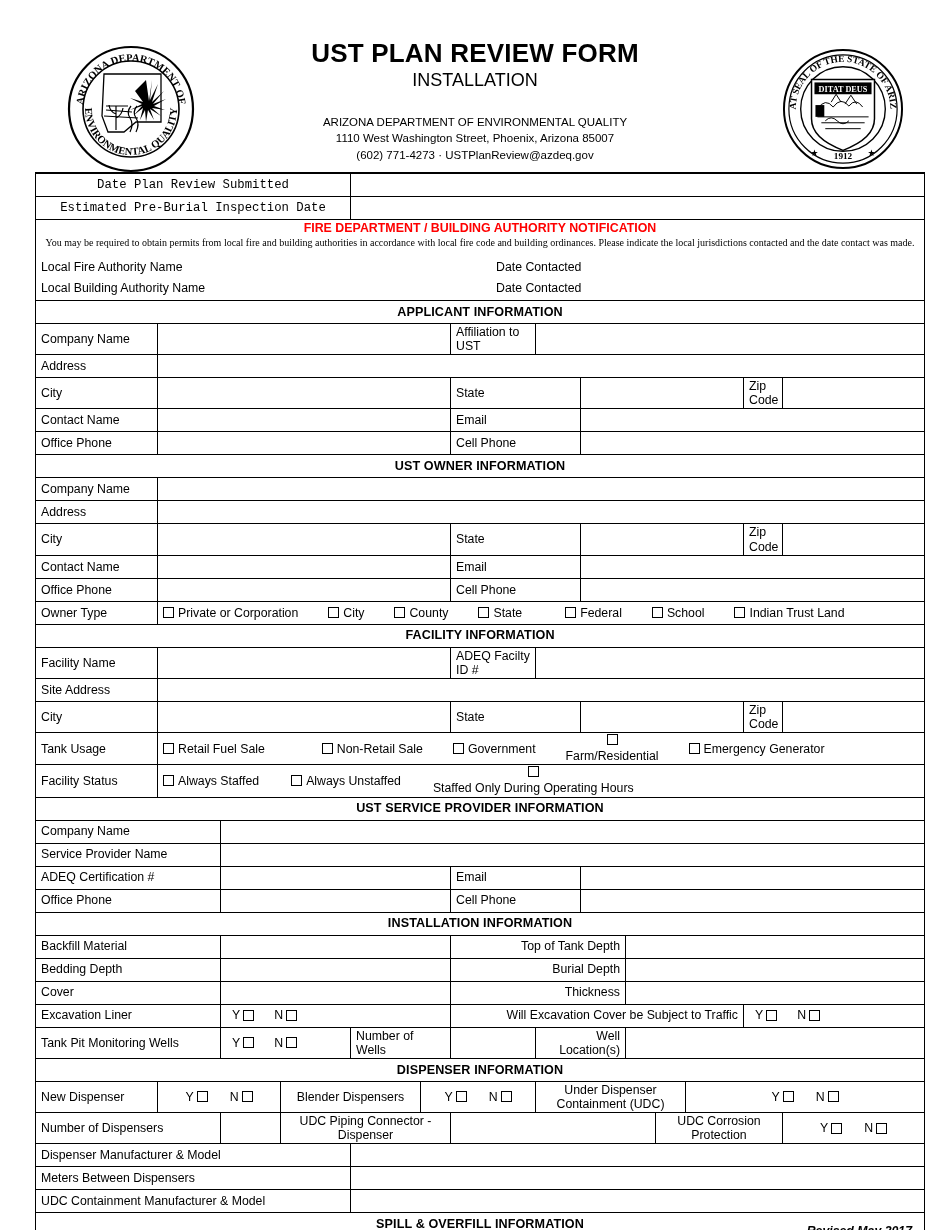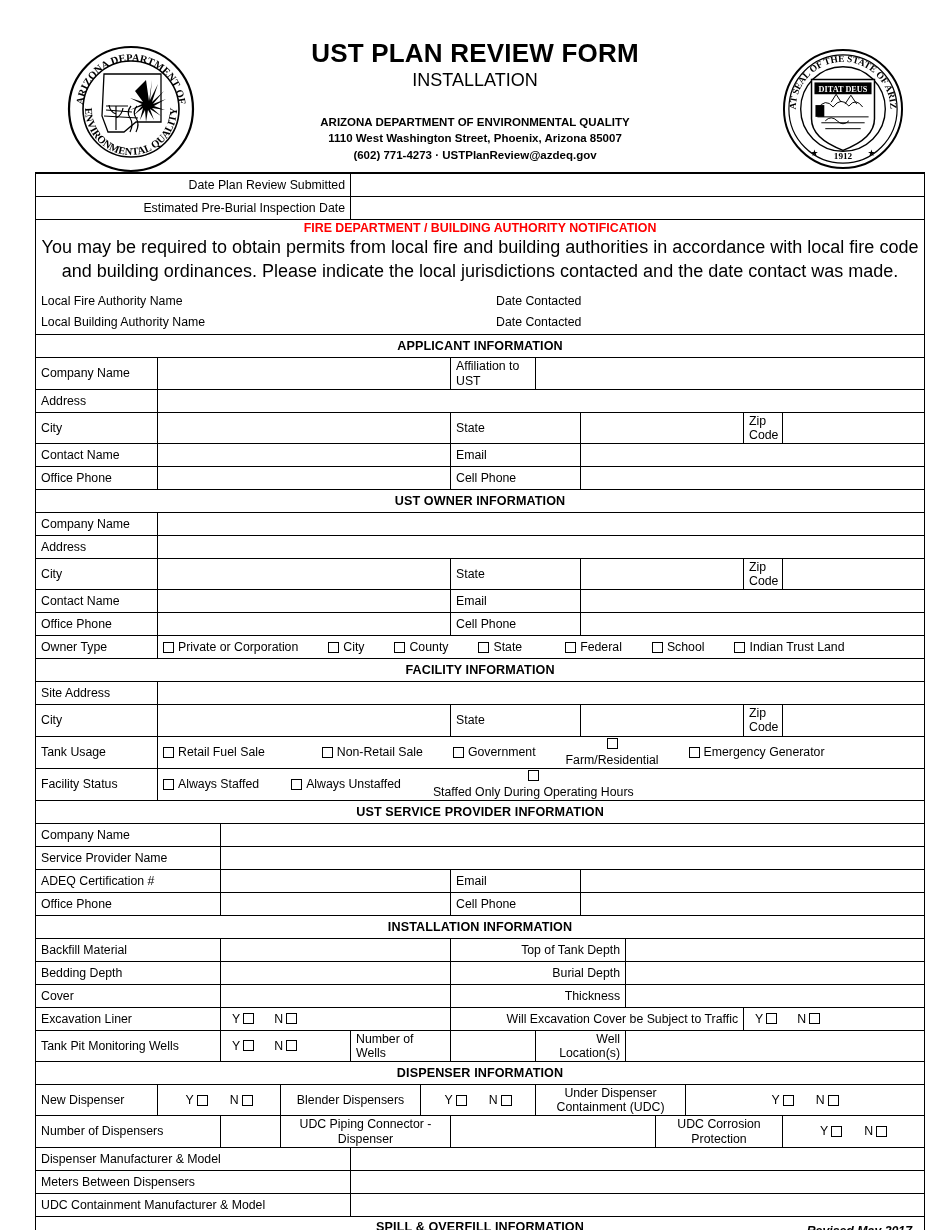--- a/index.html
+++ b/index.html
@@ -27,21 +27,21 @@
   .seal-right { right: 46px; top: 48px; width: 122px; height: 122px; }
 
   .title-block { text-align: center; }
   .form-title {
     font-size: 26px; font-weight: bold; letter-spacing: 0.2px;
     line-height: 1.22;
   }
   .form-subtitle {
     font-size: 18px; font-weight: normal; line-height: 1.22;
   }
-  .agency-block { margin-top: 22px; font-size: 11.5px; font-weight: bold; line-height: 1.45; }
+  .agency-block { margin-top: 22px; font-size: 11.5px; font-weight: normal; line-height: 1.45; }
 
   
   .form-table {
     position: absolute;
     left: 35px; top: 172px;
     width: 879px;
     border-collapse: collapse;
     table-layout: fixed;
     font-size: 12.3px;
   }
@@ -49,39 +49,39 @@
     border: 1px solid #000;
     height: 20px;
     padding: 1px 5px;
     vertical-align: middle;
     background: #ffffff;
     line-height: 1.15;
   }
   .outer-top td { border-top: 2px solid #000; }
   .lbl    { background: #dcdcdc; }
   .lbl-r  { background: #dcdcdc; text-align: right; }
-  .plain-r{ background: #ffffff; text-align: right; }
+  .plain-r{ background: #ffffff; text-align: center; font-family: Liberation Mono, monospace; }
   .val    { background: #ffffff; }
   .sect {
     background: #adadad;
     text-align: center;
     font-weight: bold;
     font-size: 12.6px;
     letter-spacing: .1px;
     height: 19px;
   }
   .center { text-align: center; }
 
   
   .notif-cell { padding: 5px 8px 4px 8px; }
   .notif-title {
     color: #ff0000; font-weight: bold; text-align: center; font-size: 12.4px;
     margin-bottom: 1px;
   }
-  .notif-body { text-align: center; font-size: 18px; line-height: 1.33; }
+  .notif-body { text-align: center; font-size: 10px; line-height: 1.33; font-family: Liberation Serif, serif; }
   .notif-rows { margin-top: 7px; }
   .notif-row {
     display: flex; font-size: 12.3px; line-height: 1.72;
   }
   .notif-row .nl { width: 455px; }
   .notif-row .nr { }
 
   
   .cbrow { display: flex; align-items: center; gap: 12px; white-space: nowrap; }
   .cb {
@@ -327,20 +327,26 @@
                 <span>Indian Trust Land</span>
               </span>
             </div>
       </td>
     </tr>
 
     <tr>
       <td class="sect" colspan="15">FACILITY INFORMATION</td>
     </tr>
     <tr>
+      <td class="lbl">Facility Name</td>
+      <td class="val" colspan="5"></td>
+      <td class="lbl">ADEQ Facilty ID #</td>
+      <td class="val" colspan="8"></td>
+    </tr>
+    <tr>
       <td class="lbl">Site Address</td>
       <td class="val" colspan="14"></td>
     </tr>
     <tr>
       <td class="lbl">City</td>
       <td class="val" colspan="5"></td>
       <td class="lbl" colspan="2">State</td>
       <td class="val" colspan="4"></td>
       <td class="lbl">Zip Code</td>
       <td class="val" colspan="2"></td>

